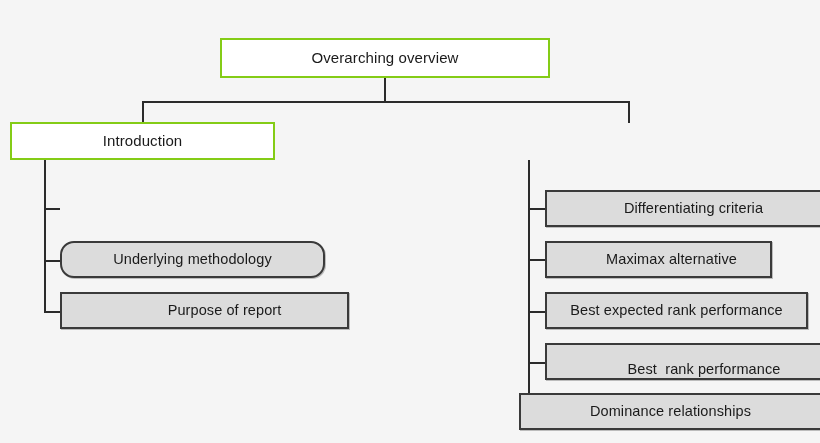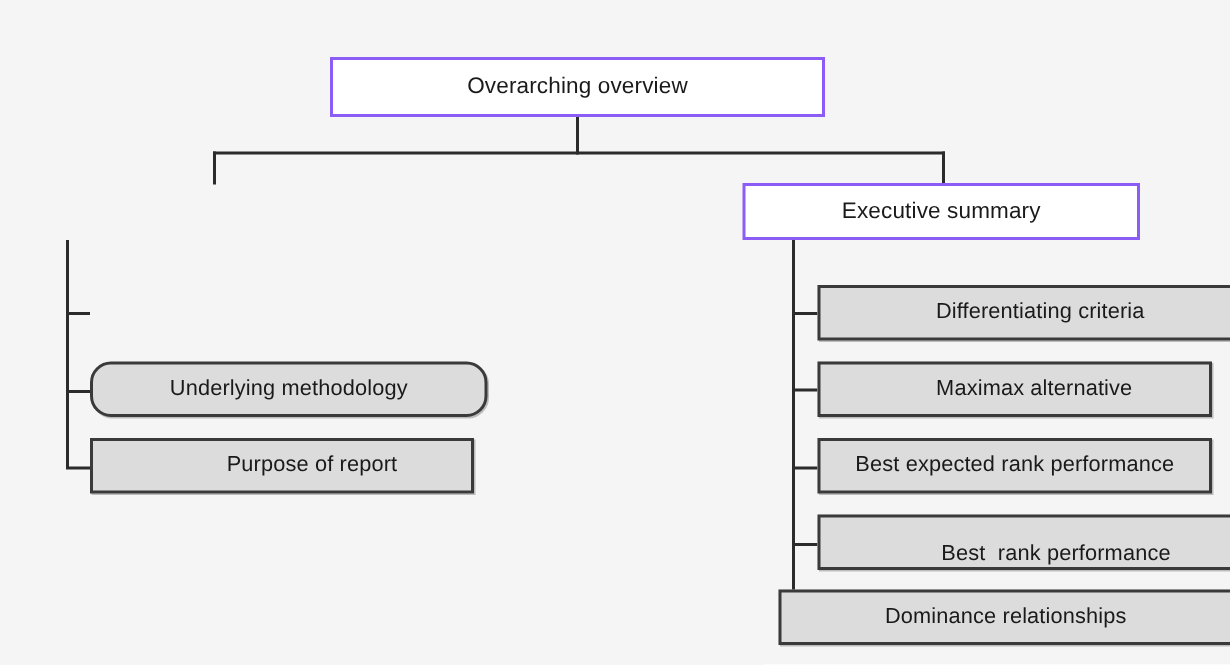--- a/index.html
+++ b/index.html
@@ -25,21 +25,21 @@
     justify-content: center;
     text-align: center;
     color: #1a1a1a;
     letter-spacing: 0.1px;
     line-height: 1.15;
     white-space: pre;
   }
   .node.root,
   .node.branch {
     background: #ffffff;
-    border: 2px solid #8b5cf6;
+    border: 2px solid #84cc16;
     font-size: 15px;
   }
   .node.leaf {
     background: #dcdcdc;
     border: 2px solid #3a3a3a;
     font-size: 14.5px;
     box-shadow: 1px 1px 0 rgba(120,120,120,0.45);
   }
 
   
@@ -60,50 +60,50 @@
   </div>
 
   <div class="edge v" style="left:384px; top:78px; height:25px;"></div>
 
   <div class="edge h" style="left:142px; top:101px; width:488px;"></div>
 
   <div class="edge v" style="left:142px; top:101px; height:22px;"></div>
 
   <div class="edge v" style="left:628px; top:101px; height:22px;"></div>
 
+  <div class="node branch" style="left:10px; top:122px; width:265px; height:38px;">
+    <span>Introduction</span>
+  </div>
 
   <div class="edge v" style="left:44px; top:160px; height:152px;"></div>
 
   <div class="edge h" style="left:44px; top:208px; width:16px;"></div>
   <div class="edge h" style="left:44px; top:260px; width:16px;"></div>
   <div class="edge h" style="left:44px; top:311px; width:16px;"></div>
 
   <div class="node leaf" style="left:60px; top:241px; width:265px; height:37px;border-radius:14px;">
     <span>Underlying methodology</span>
   </div>
-  <div class="node leaf" style="left:60px; top:292px; width:256px; height:37px;padding-left:40px;">
+  <div class="node leaf" style="left:60px; top:292px; width:289px; height:37px;padding-left:40px;">
     <span>Purpose of report</span>
   </div>
 
-  <div class="node branch" style="left:495px; top:122px; width:265px; height:38px;">
-    <span>Executive summary</span>
-  </div>
 
   <div class="edge v" style="left:528px; top:160px; height:252px;"></div>
 
   <div class="edge h" style="left:528px; top:208px; width:17px;"></div>
   <div class="edge h" style="left:528px; top:259px; width:17px;"></div>
   <div class="edge h" style="left:528px; top:311px; width:17px;"></div>
   <div class="edge h" style="left:528px; top:362px; width:17px;"></div>
   <div class="edge h" style="left:528px; top:411px; width:17px;"></div>
 
   <div class="node leaf" style="left:545px; top:190px; width:297px; height:37px;">
     <span>Differentiating criteria</span>
   </div>
-  <div class="node leaf" style="left:545px; top:241px; width:263px; height:37px;padding-left:26px;">
+  <div class="node leaf" style="left:545px; top:241px; width:227px; height:37px;padding-left:26px;">
     <span>Maximax alternative</span>
   </div>
   <div class="node leaf" style="left:545px; top:292px; width:263px; height:37px;">
     <span>Best expected rank performance</span>
   </div>
   <div class="node leaf" style="left:545px; top:343px; width:318px; height:37px;align-items:flex-end;">
     <span>Best  rank performance</span>
   </div>
   <div class="node leaf" style="left:519px; top:393px; width:303px; height:37px;">
     <span>Dominance relationships</span>

